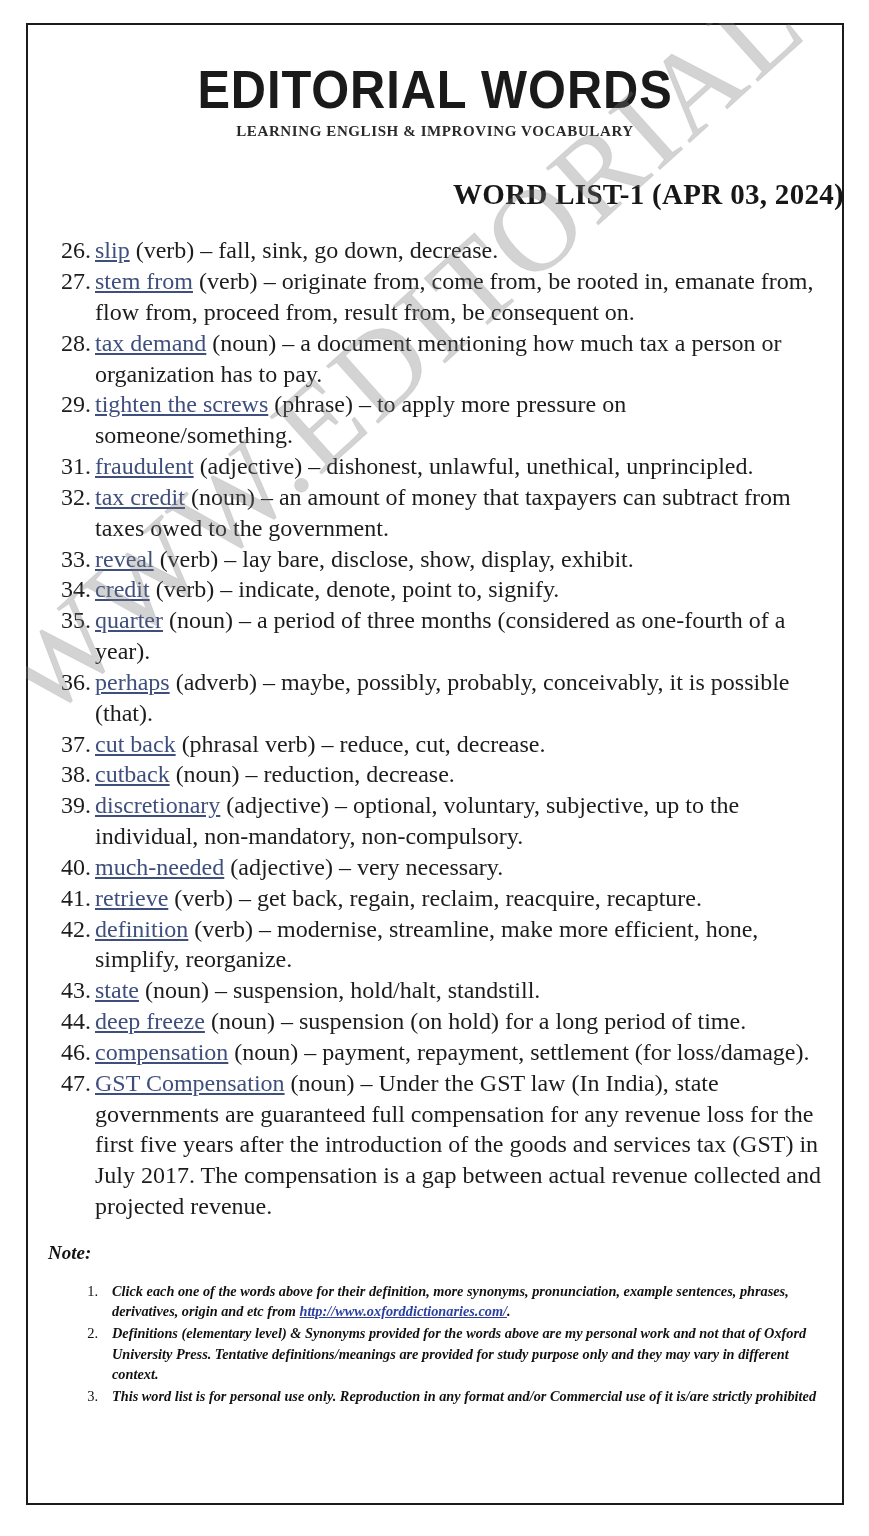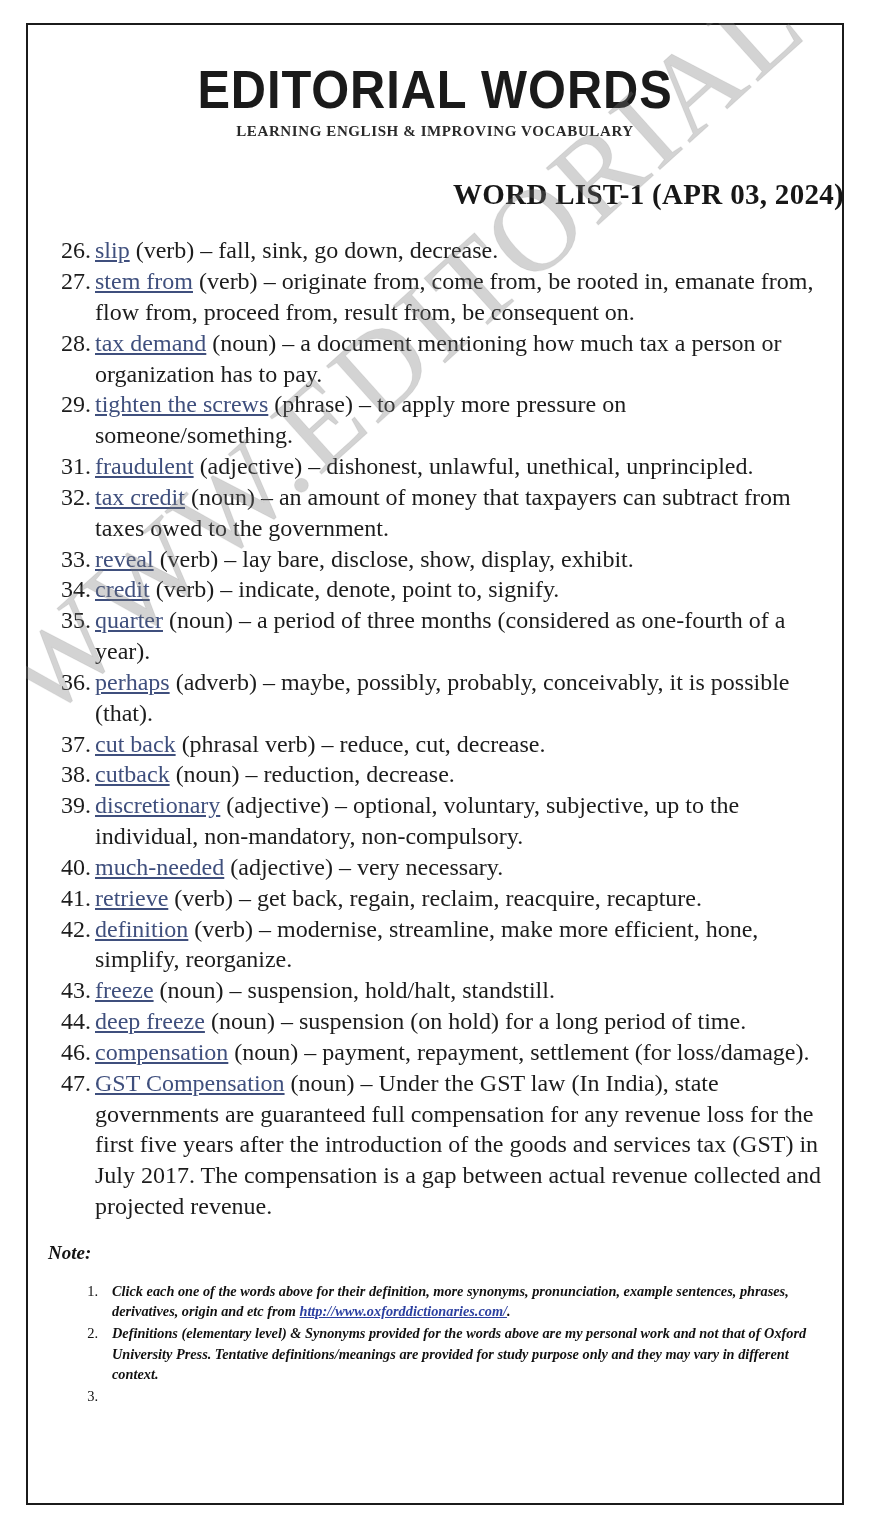--- a/index.html
+++ b/index.html
@@ -214,29 +214,29 @@
         <li><span class="num">33.</span><span class="headword">reveal</span><span class="pos"> (verb)</span><span class="dashdef"> – lay bare, disclose, show, display, exhibit.</span></li>
         <li><span class="num">34.</span><span class="headword">credit</span><span class="pos"> (verb)</span><span class="dashdef"> – indicate, denote, point to, signify.</span></li>
         <li><span class="num">35.</span><span class="headword">quarter</span><span class="pos"> (noun)</span><span class="dashdef"> – a period of three months (considered as one-fourth of a year).</span></li>
         <li><span class="num">36.</span><span class="headword">perhaps</span><span class="pos"> (adverb)</span><span class="dashdef"> – maybe, possibly, probably, conceivably, it is possible (that).</span></li>
         <li><span class="num">37.</span><span class="headword">cut back</span><span class="pos"> (phrasal verb)</span><span class="dashdef"> – reduce, cut, decrease.</span></li>
         <li><span class="num">38.</span><span class="headword">cutback</span><span class="pos"> (noun)</span><span class="dashdef"> – reduction, decrease.</span></li>
         <li><span class="num">39.</span><span class="headword">discretionary</span><span class="pos"> (adjective)</span><span class="dashdef"> – optional, voluntary, subjective, up to the individual, non-mandatory, non-compulsory.</span></li>
         <li><span class="num">40.</span><span class="headword">much-needed</span><span class="pos"> (adjective)</span><span class="dashdef"> – very necessary.</span></li>
         <li><span class="num">41.</span><span class="headword">retrieve</span><span class="pos"> (verb)</span><span class="dashdef"> – get back, regain, reclaim, reacquire, recapture.</span></li>
         <li><span class="num">42.</span><span class="headword">definition</span><span class="pos"> (verb)</span><span class="dashdef"> – modernise, streamline, make more efficient, hone, simplify, reorganize.</span></li>
-        <li><span class="num">43.</span><span class="headword">freeze</span><span class="pos"> (noun)</span><span class="dashdef"> – suspension, hold/halt, standstill.</span></li>
+        <li><span class="num">43.</span><span class="headword">state</span><span class="pos"> (noun)</span><span class="dashdef"> – suspension, hold/halt, standstill.</span></li>
         <li><span class="num">44.</span><span class="headword">deep freeze</span><span class="pos"> (noun)</span><span class="dashdef"> – suspension (on hold) for a long period of time.</span></li>
         <li><span class="num">46.</span><span class="headword">compensation</span><span class="pos"> (noun)</span><span class="dashdef"> – payment, repayment, settlement (for loss/damage).</span></li>
         <li><span class="num">47.</span><span class="headword">GST Compensation</span><span class="pos"> (noun)</span><span class="dashdef"> – Under the GST law (In India), state governments are guaranteed full compensation for any revenue loss for the first five years after the introduction of the goods and services tax (GST) in July 2017. The compensation is a gap between actual revenue collected and projected revenue.</span></li>
       </ol>
 
     <div class="note-wrap">
       <div class="note-label">Note:</div>
       <ol class="notes" id="notes">
           <li><span class="nnum">1.</span><span>Click each one of the words above for their definition, more synonyms, pronunciation, example sentences, phrases, derivatives, origin and etc from </span><span class="note-link">http://www.oxforddictionaries.com/</span><span>.</span></li>
           <li><span class="nnum">2.</span><span>Definitions (elementary level) &amp; Synonyms provided for the words above are my personal work and not that of Oxford University Press. Tentative definitions/meanings are provided for study purpose only and they may vary in different context.</span></li>
-          <li><span class="nnum">3.</span></li>
+          <li><span class="nnum">3.</span><span>This word list is for personal use only. Reproduction in any format and/or Commercial use of it is/are strictly prohibited</span></li>
         </ol>
     </div>
 
   </div>
 </div>
 
 </body></html>

